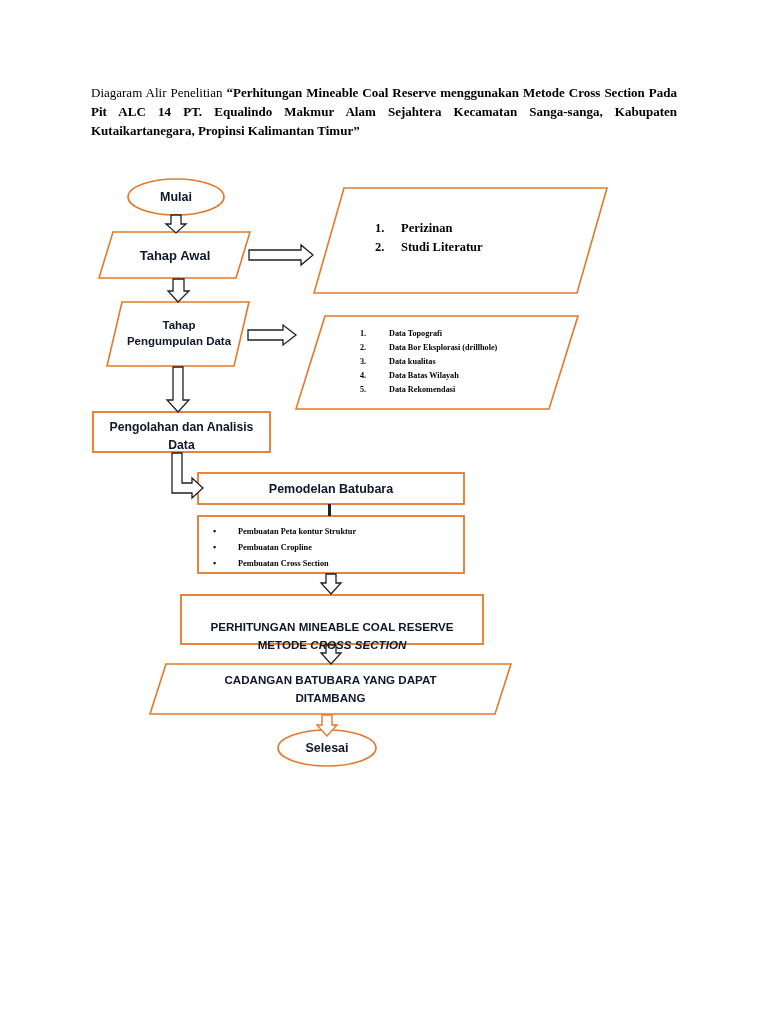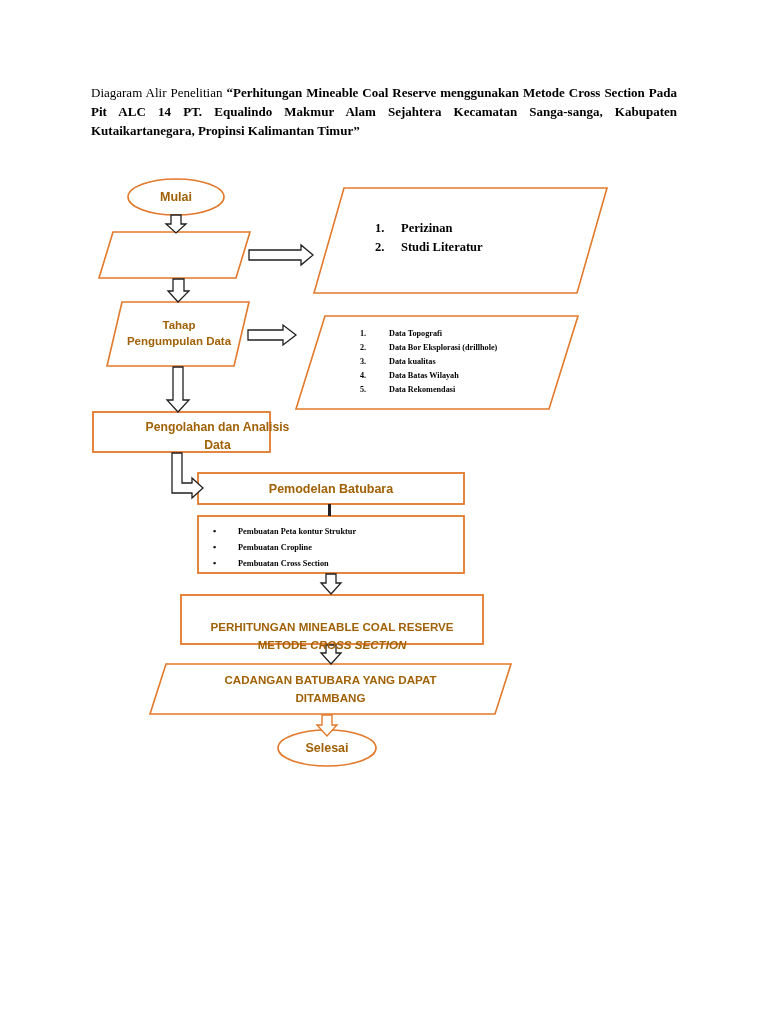--- a/index.html
+++ b/index.html
@@ -43,21 +43,21 @@
     display: block;
   }
 
   
   .node-label {
     position: absolute;
     display: flex;
     align-items: center;
     justify-content: center;
     text-align: center;
-    color: #a16207;
+    color: #0f172a;
     font-family: "Liberation Sans", sans-serif;
     font-weight: bold;
     pointer-events: none;
   }
   .list-label {
     position: absolute;
     display: block;
     color: #000;
     font-family: "Liberation Serif", serif;
     font-weight: bold;
@@ -123,20 +123,21 @@
     <polygon points="326,574 336,574 336,583 341,583 331,594 321,583 326,583" fill="#ffffff" stroke="#231F20" stroke-width="1.3"></polygon>
 
     <polygon points="326,645 336,645 336,653 341,653 331,664 321,653 326,653" fill="#ffffff" stroke="#231F20" stroke-width="1.3"></polygon>
 
     <polygon points="322,715 332,715 332,725 337,725 327,736 317,725 322,725" fill="#ffffff" stroke="#E2792B" stroke-width="1.4"></polygon>
 
   </svg>
 
   <div class="node-label" style="left:128px; top:186px; width:96px; height:22px; font-size:12.5px;">Mulai</div>
 
+  <div class="node-label" style="left:104px; top:243px; width:142px; height:24px; font-size:13px;">Tahap Awal</div>
 
   <div class="list-label" style="left:375px; top:219px; width:215px; font-size:12.5px; line-height:1.55;">
     <div class="row">
       <span class="marker" style="width:26px;">1.</span>
       <span>Perizinan</span>
     </div>
     <div class="row">
       <span class="marker" style="width:26px;">2.</span>
       <span>Studi Literatur</span>
     </div>
@@ -163,21 +164,21 @@
     <div class="row">
       <span class="marker" style="width:29px;">4.</span>
       <span>Data Batas Wilayah</span>
     </div>
     <div class="row">
       <span class="marker" style="width:29px;">5.</span>
       <span>Data Rekomendasi</span>
     </div>
   </div>
 
-  <div class="node-label" style="left:94px; top:414px; width:175px; height:44px; font-size:12.2px; flex-direction:column; line-height:1.5;margin-left:36px;">
+  <div class="node-label" style="left:94px; top:414px; width:175px; height:44px; font-size:12.2px; flex-direction:column; line-height:1.5;">
     <span>Pengolahan dan Analisis</span>
     <span>Data</span>
   </div>
 
   <div class="node-label" style="left:199px; top:475px; width:264px; height:27px; font-size:12.5px;">Pemodelan Batubara</div>
 
   <div class="list-label" style="left:213px; top:524px; width:245px; font-size:8.3px; line-height:1.75;">
     <div class="row">
       <span class="marker" style="width:25px; font-size:9px;">•</span>
       <span>Pembuatan Peta kontur Struktur</span>

